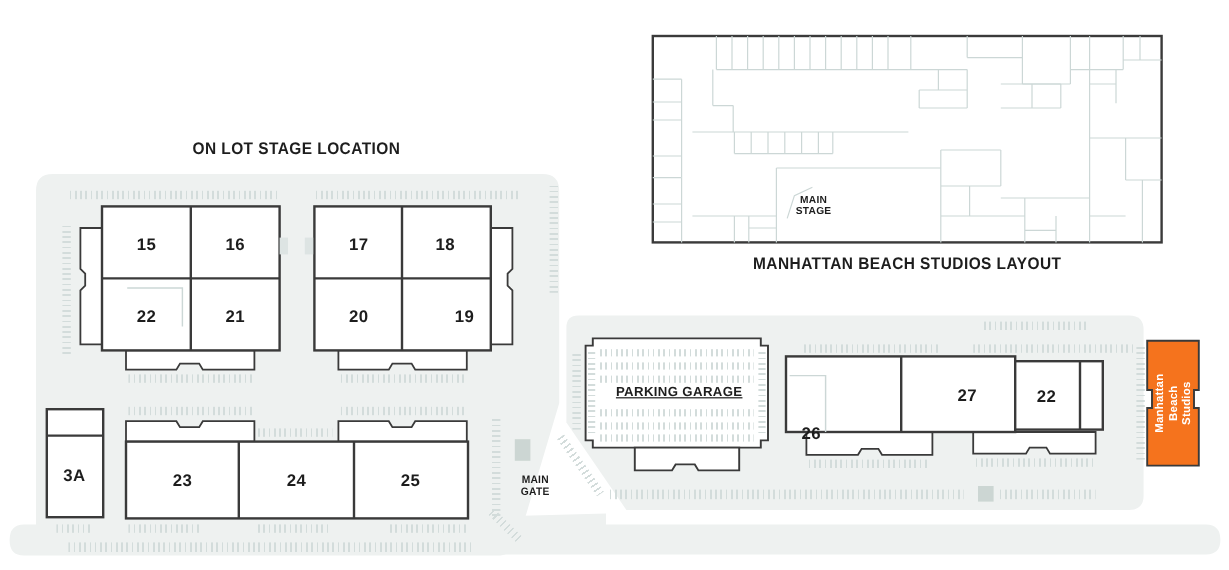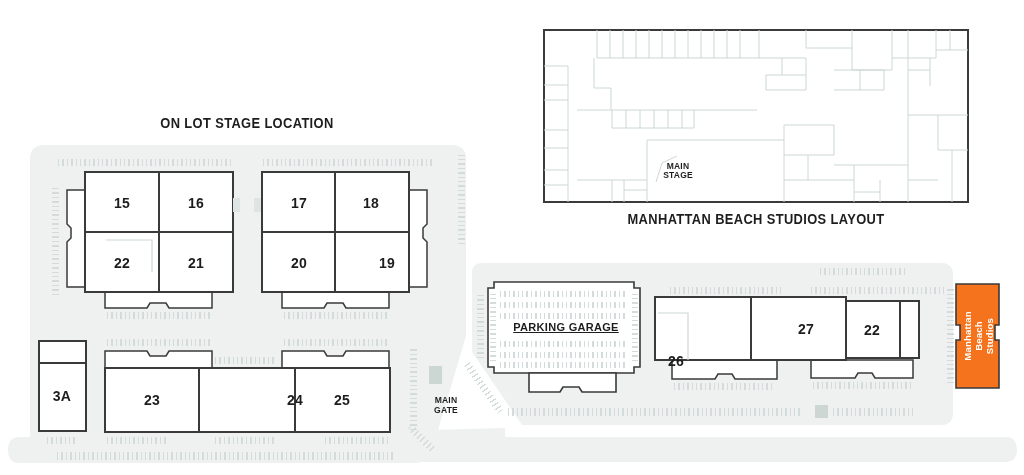--- a/index.html
+++ b/index.html
@@ -163,17 +163,17 @@
 <div class="lbl stage-num" style="left:122px;top:203px;">15</div>
 <div class="lbl stage-num" style="left:196px;top:203px;">16</div>
 <div class="lbl stage-num" style="left:299px;top:203px;">17</div>
 <div class="lbl stage-num" style="left:371px;top:203px;">18</div>
 <div class="lbl stage-num" style="left:122px;top:263px;">22</div>
 <div class="lbl stage-num" style="left:196px;top:263px;">21</div>
 <div class="lbl stage-num" style="left:299px;top:263px;">20</div>
 <div class="lbl stage-num" style="left:371px;top:263px;margin-left:16px;">19</div>
 <div class="lbl stage-num" style="left:62px;top:396px;">3A</div>
 <div class="lbl stage-num" style="left:152px;top:400px;">23</div>
-<div class="lbl stage-num" style="left:247px;top:400px;margin-left:48px;">24</div>
+<div class="lbl stage-num" style="left:247px;top:400px;">24</div>
 <div class="lbl stage-num" style="left:342px;top:400px;">25</div>
 <div class="lbl stage-num" style="left:676px;top:329px;margin-top:32px;">26</div>
 <div class="lbl stage-num" style="left:806px;top:329px;">27</div>
 <div class="lbl stage-num" style="left:872px;top:330px;">22</div>
 
 </body></html>

